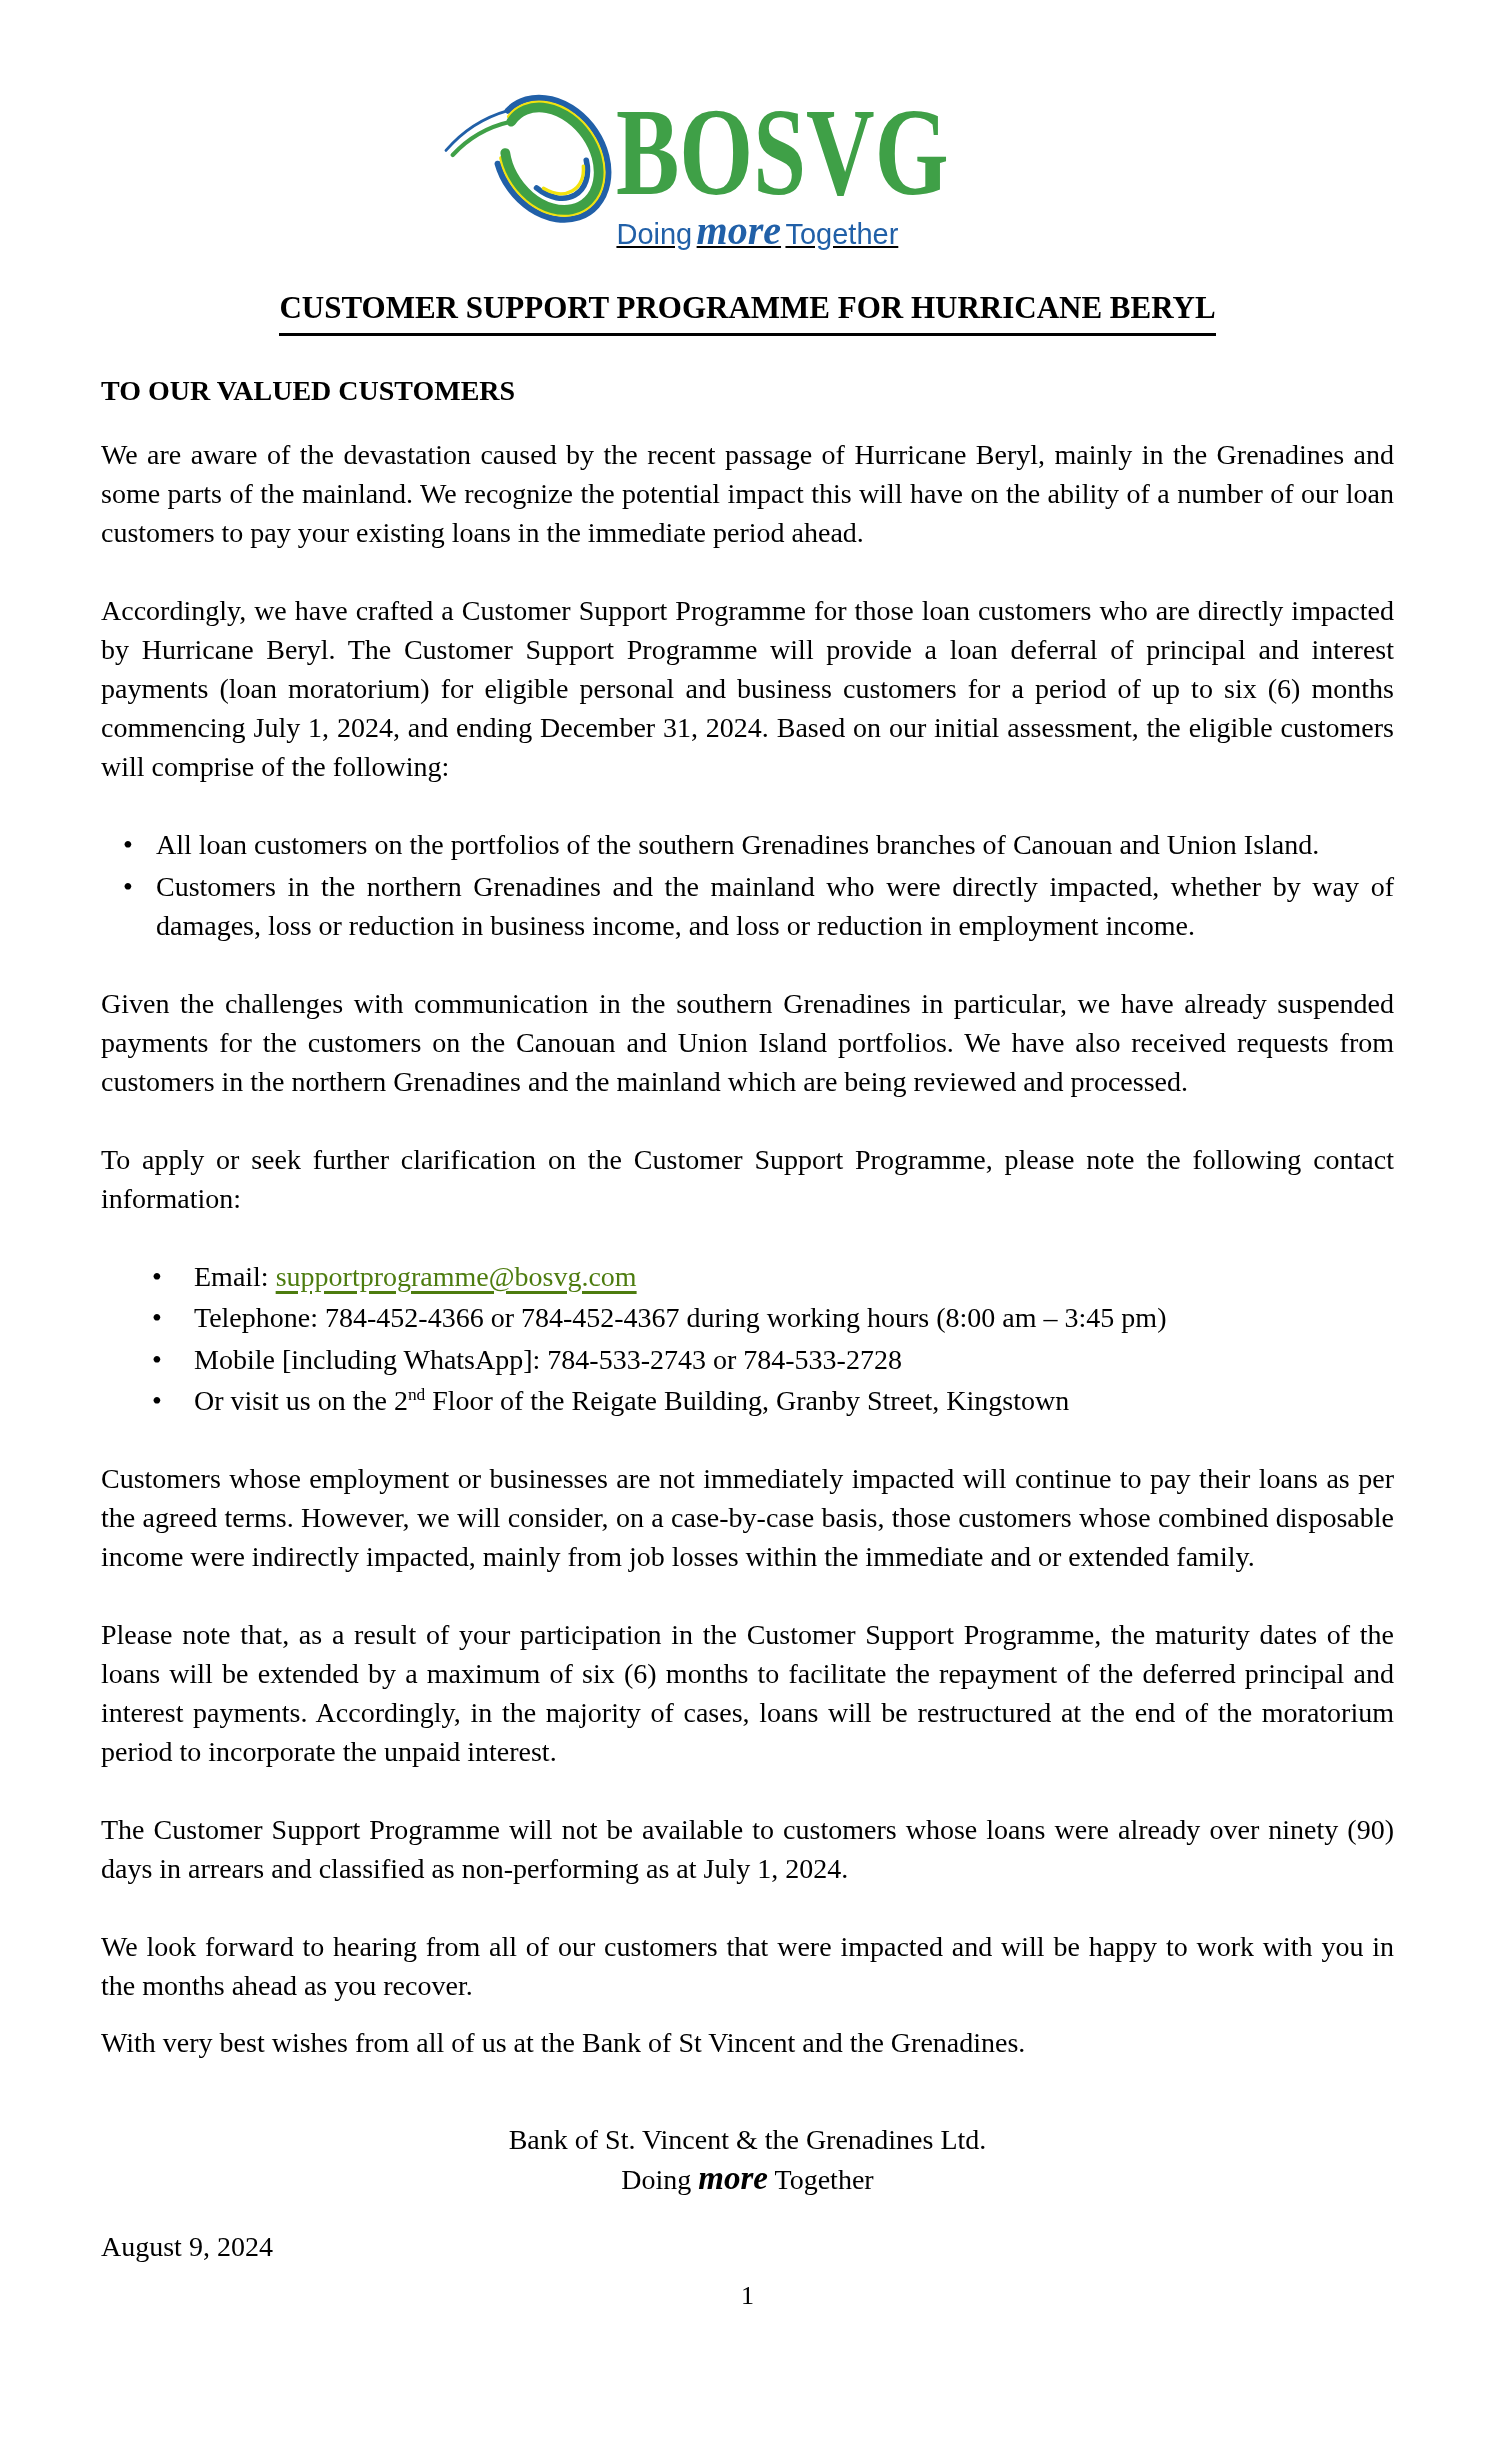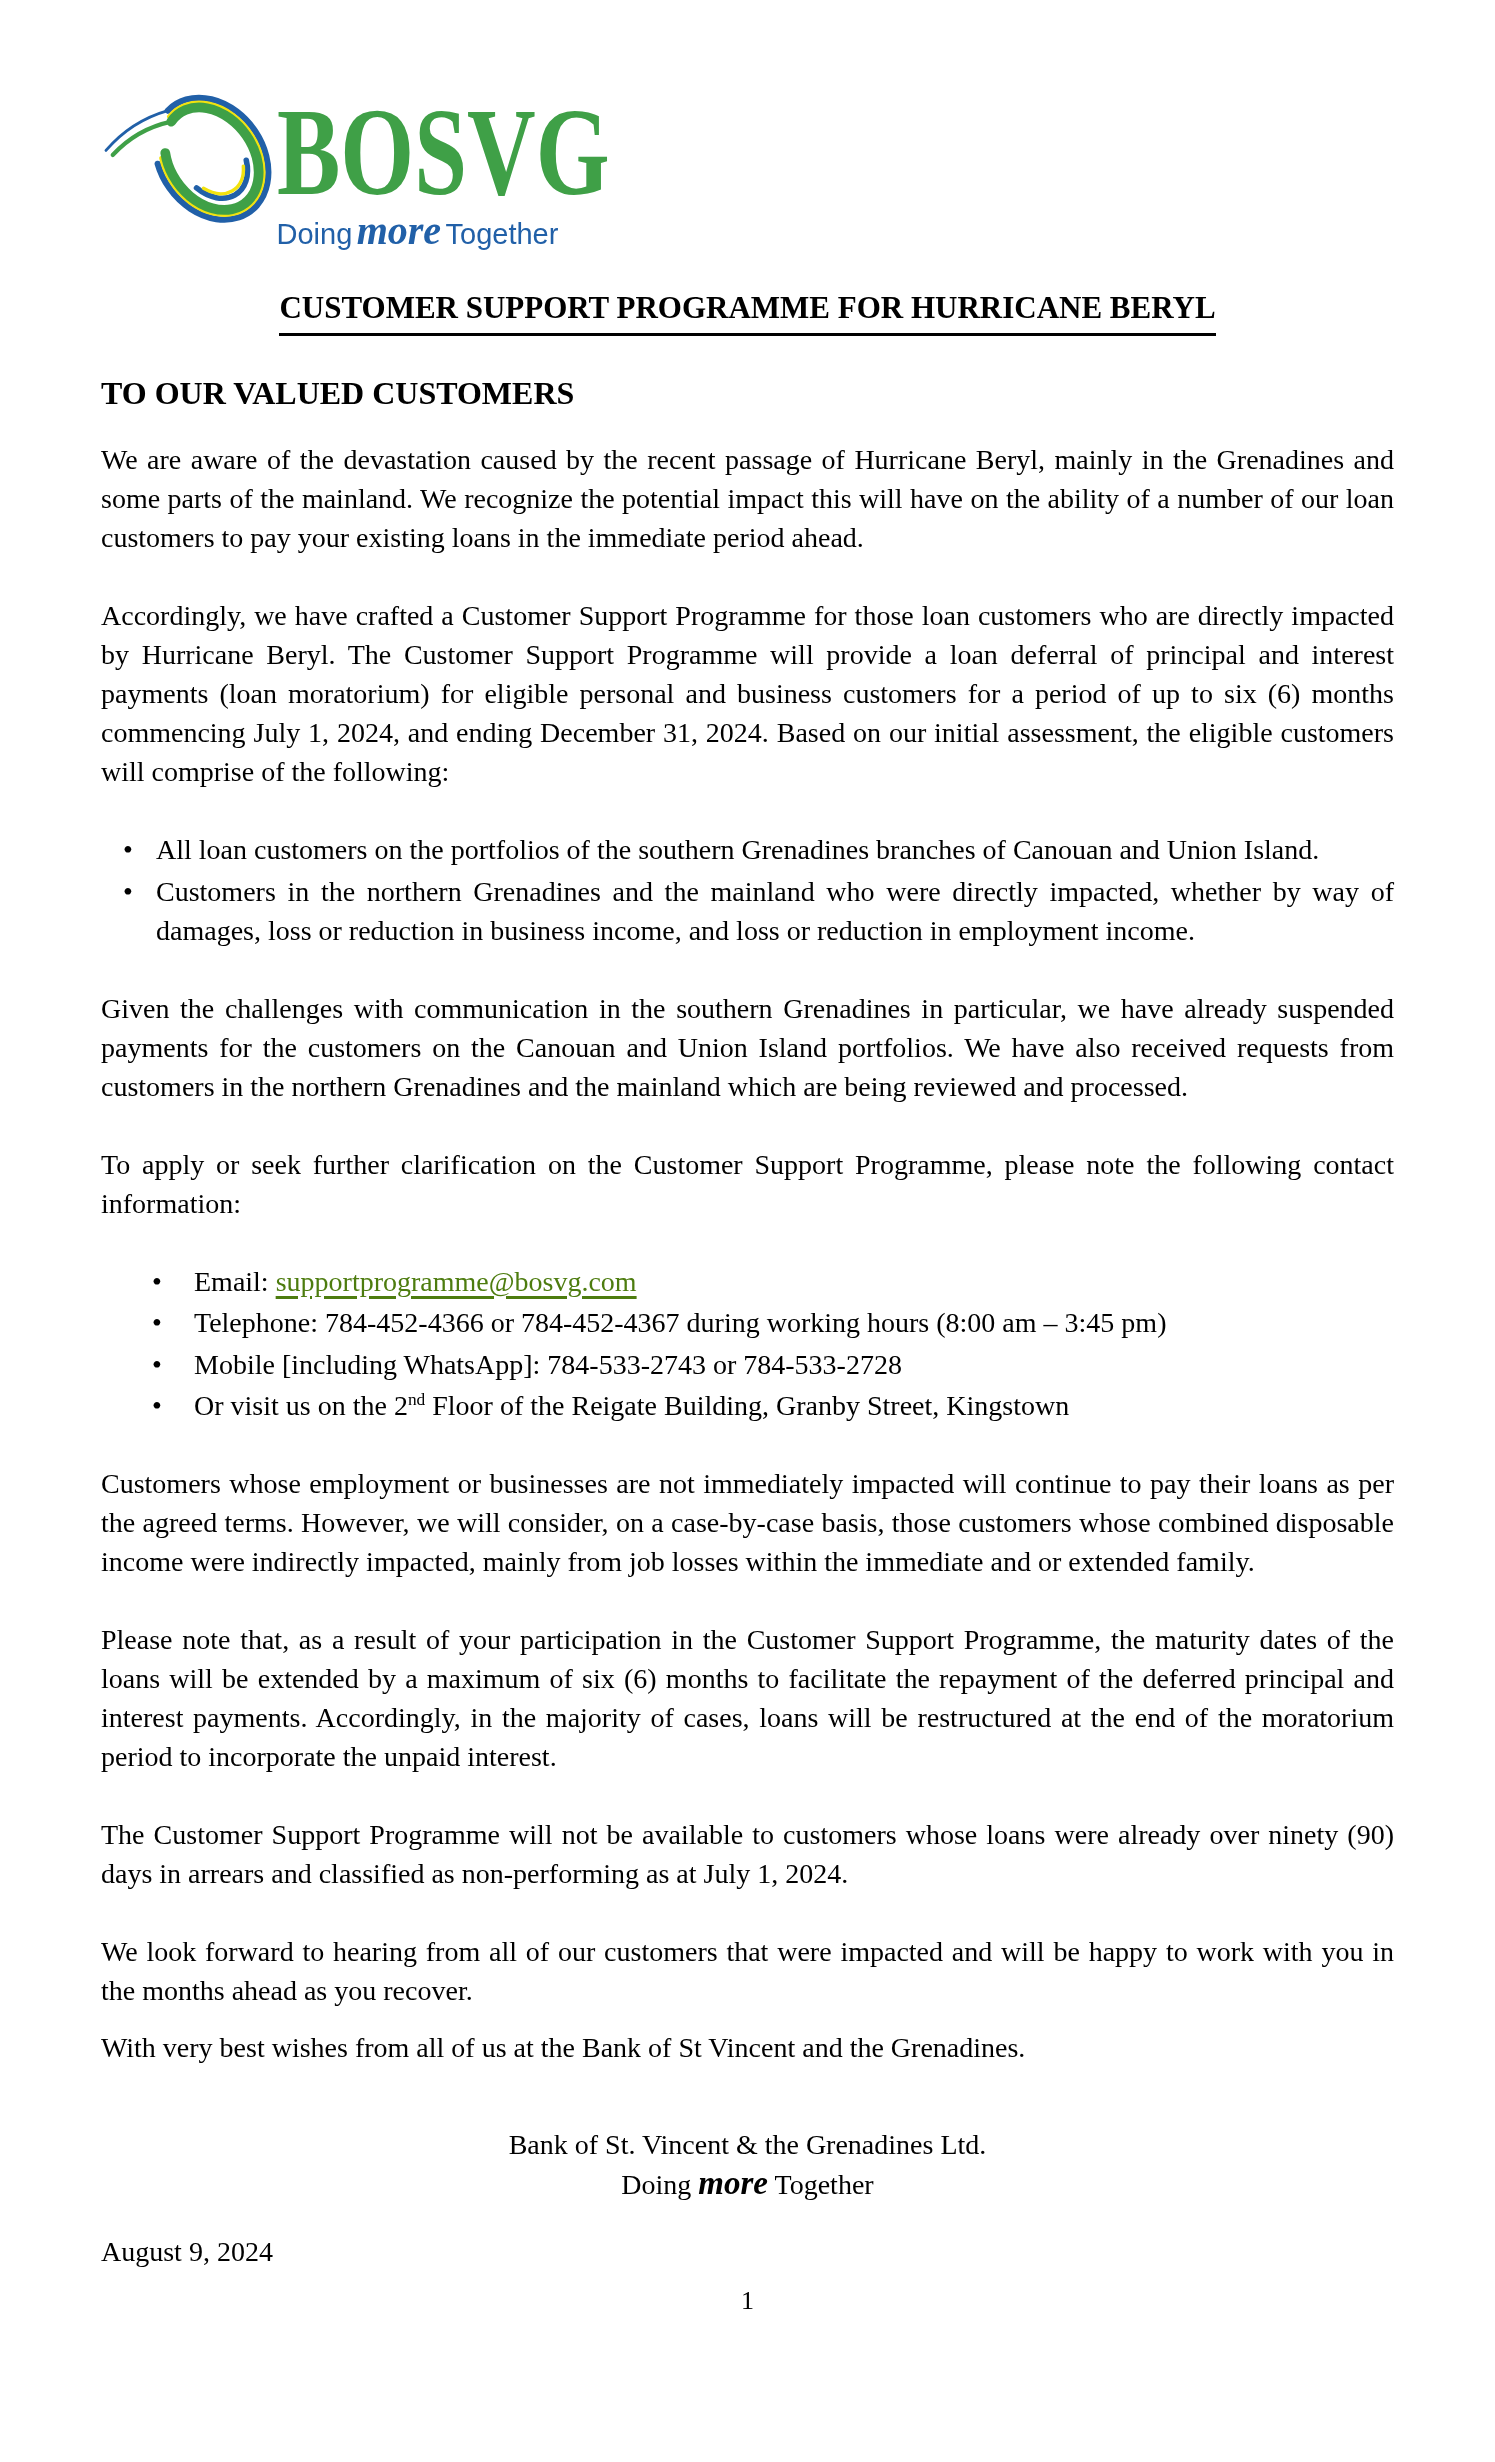--- a/index.html
+++ b/index.html
@@ -8,21 +8,21 @@
     width:1495px; height:2462px;
     margin:0 auto;
     background:#ffffff;
     box-sizing:border-box;
     padding:0 101px;
     font-family:"Liberation Serif", serif;
     color:#000;
     overflow:hidden;
   }
   
-  .logo { padding-top:81px; display:flex; align-items:flex-start; }
+  .logo { padding-top:81px; display:flex; justify-content:center; align-items:flex-start;text-decoration:underline; }
   .swoosh { width:172px; height:157px; flex:none; margin-right:3.5px; }
   .logo-text { margin-top:37px; }
   .brand-box { height:86px; overflow:visible; }
   .brand {
     display:inline-block; white-space:nowrap;
     font-weight:bold; font-size:125px; line-height:1;
     color:#3FA047; margin-top:-28px;
     transform:scaleX(.76); transform-origin:left top;
   }
   .tagline {
@@ -31,21 +31,21 @@
     font-size:29px; color:#2160A8; white-space:nowrap;
   }
   .tagline .more {
     font-family:"Liberation Serif", serif;
     font-style:italic; font-weight:bold;
     font-size:40px; line-height:0; padding:0 4.4px;
   }
   
   .doc-title { margin-top:39px; text-align:center; font-size:31px; font-weight:bold; }
   .doc-title .u { border-bottom:3.5px solid #000; padding-bottom:8px; }
-  .salutation { margin-top:49px; font-size:32px; font-weight:bold; }
+  .salutation { margin-top:49px; font-size:28px; font-weight:bold; }
   p.body {
     margin:39px 0 0 0;
     font-size:28px; line-height:39px;
     text-align:justify;
   }
   p.first { margin-top:28px; }
   p.tight { margin-top:17.6px; }
   ul.blist { margin:39px 0 0 0; padding:0; list-style:none; }
   ul.eligibility { padding-left:55px; }
   ul.contacts   { padding-left:93px; }

